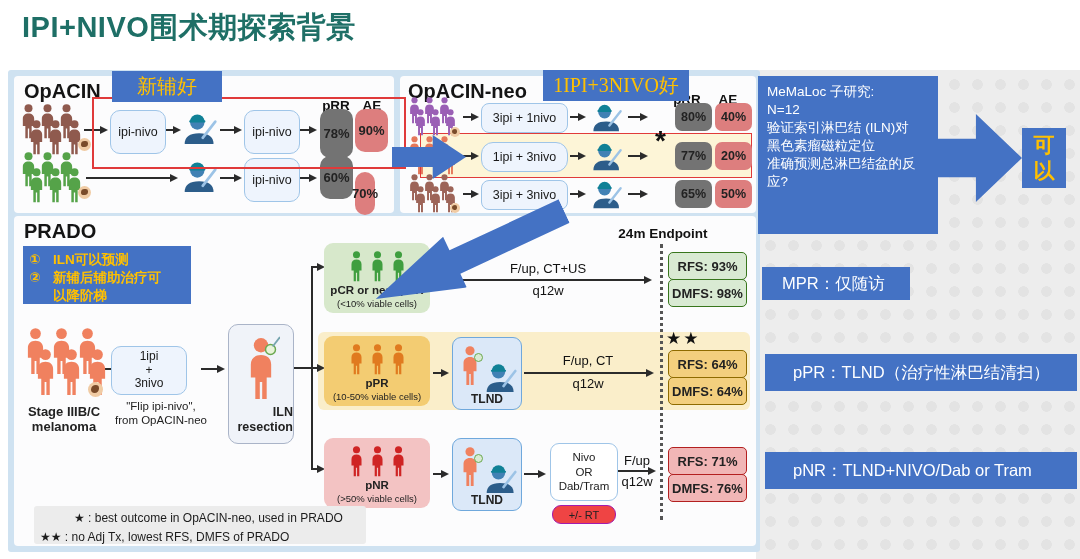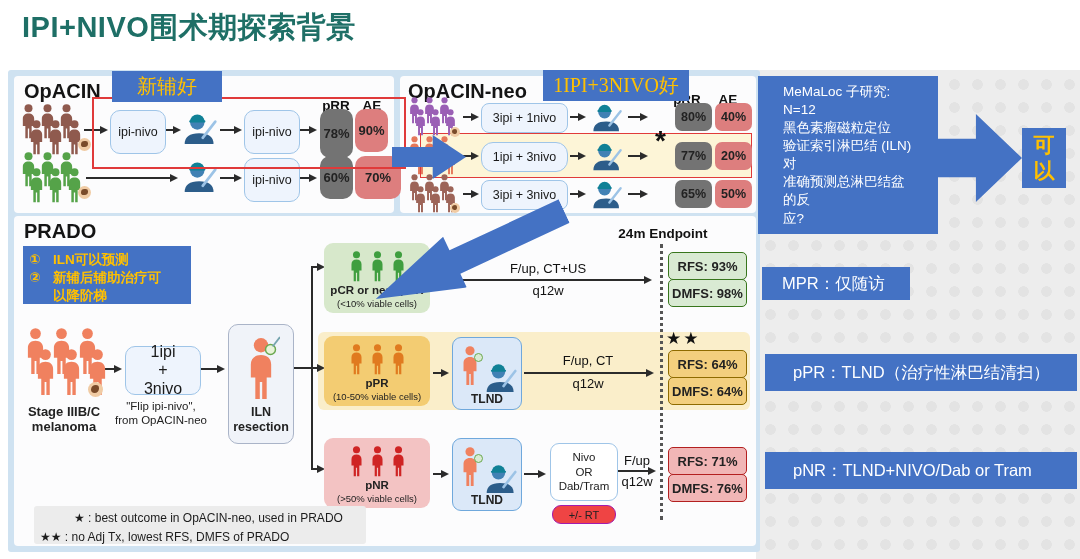--- a/index.html
+++ b/index.html
@@ -38,21 +38,21 @@
 
   .redrect{position:absolute;border:2px solid #e03a3a;z-index:20}
   .hlband{position:absolute;background:#fdf5d7;border:1.6px solid #e03a3a;z-index:4}
 
   .bigarrow{position:absolute;background:#4472c4;z-index:25}
   .bar-r{clip-path:polygon(100% 50%,55% 0,55% 27%,0 27%,0 73%,55% 73%,55% 100%)}
   .bar-r2{clip-path:polygon(100% 50%,52% 0,52% 28%,0 28%,0 72%,52% 72%,52% 100%)}
   .bar-l{clip-path:polygon(0 50%,42% 0,42% 27%,100% 27%,100% 73%,42% 73%,42% 100%)}
 
   .bluebox{position:absolute;background:#4472c4;z-index:26}
-  .memaloc{color:#fff;font-size:13.5px;line-height:1.34;padding:7px 25px;box-sizing:border-box}
+  .memaloc{color:#fff;font-size:13.5px;line-height:1.34;padding:7px 9px;box-sizing:border-box}
   .verdict{color:#ffc000;font-weight:800;font-size:21px;display:flex;align-items:center;justify-content:center;text-align:center}
   .verdict span{width:1.1em;word-break:break-all;line-height:1.25}
 
   .notes{color:#ffc000;font-weight:800;font-size:13.5px;padding:5px 6px;box-sizing:border-box;line-height:1.32}
   .nitem{display:flex}
   .nitem .nn{width:24px;flex:none}
   .nitem .nt{width:112px}
 
   .lbar{position:absolute;background:#4472c4;color:#fff;display:flex;align-items:center;
         font-size:16.5px;z-index:26;box-sizing:border-box}
@@ -72,21 +72,21 @@
                background:#7a4b2a;border-radius:60% 40% 55% 45%}
 
   .c-maroon{color:#8f5a4e}.c-green{color:#55a349}.c-purple{color:#9a5fb5}
   .c-orange{color:#e5785a}.c-brown{color:#9d6458}.c-salmon{color:#f0815f}
   .c-bgreen{color:#3f9e3f}.c-borange{color:#e07a1f}.c-bred{color:#cf2424}
 
   .slabel{position:absolute;font-weight:800;font-size:13px;text-align:center;line-height:1.18;z-index:7}
   .cap{position:absolute;font-size:11.5px;text-align:center;line-height:1.22;color:#222;z-index:7}
 
   .ilnbox{position:absolute;background:#f0f3f9;border:1.5px solid #aab4c8;border-radius:10px;z-index:7}
-  .ilnbox .ilab{position:absolute;left:0;right:0;bottom:8px;text-align:center;font-weight:800;font-size:12.5px;line-height:1.2}
+  .ilnbox .ilab{position:absolute;left:0;right:0;bottom:8px;text-align:right;font-weight:800;font-size:12.5px;line-height:1.2}
 
   .bbox{position:absolute;border-radius:9px;z-index:7;display:flex;flex-direction:column;
         align-items:center;justify-content:flex-end;padding-bottom:4px;box-sizing:border-box}
   .bbox .ppl{display:flex;gap:6px;margin-bottom:2px}
   .bbox .bp{width:15px;height:31px;display:block}
   .bbox .lab{font-weight:800;font-size:11.5px;line-height:1.15}
   .bbox .sub{font-size:9.5px;line-height:1.2}
   .bbox.gv{background:#d7e8cb}.bbox.yv{background:#f3cc72}.bbox.rv{background:#f3c3c3}
   .band{position:absolute;background:#faeeca;border-radius:6px;z-index:3}
 
@@ -207,21 +207,21 @@
   </div>
   <span class="mole" style="left:78px;top:186px;width:13px;height:13px"></span>
   <div class="ar" style="left:86px;top:177px;width:90px"></div>
   <svg class="surg" style="position:absolute;left:182px;top:155px;z-index:7" width="36" height="40">
       <use href="#surgeon"></use>
     </svg>
   <div class="ar" style="left:220px;top:177px;width:20px"></div>
   <div class="drug" style="left:244px;top:158px;width:54px;height:42px">ipi-nivo</div>
   <div class="ar" style="left:300px;top:177px;width:15px"></div>
   <div class="res g" style="left:320px;top:156px;width:33px;height:43px">60%</div>
-  <div class="res r" style="left:355px;top:156px;width:46px;height:43px">70%</div>
+  <div class="res r" style="left:355px;top:172px;width:20px;height:43px">70%</div>
 
   <div class="redrect" style="left:92px;top:97px;width:310px;height:68px"></div>
   <div class="badge" style="left:112px;top:71px;width:110px;height:31px;font-size:20px">新辅好</div>
 
   <div class="panel" style="left:400px;top:76px;width:356px;height:137px"></div>
   <div class="ptitle" style="left:408px;top:80px">OpACIN-neo</div>
   <div class="hdr" style="left:668px;top:92px;width:38px">pRR</div>
   <div class="hdr" style="left:712px;top:92px;width:32px">AE</div>
 
   <div class="hlband" style="left:420px;top:133px;width:330px;height:43px"></div>
@@ -332,22 +332,22 @@
   <div class="res r small" style="left:715px;top:180px;width:37px;height:28px">50%</div>
 
   <div class="badge serif" style="left:543px;top:70px;width:146px;height:31px;font-size:20px">1IPI+3NIVO好</div>
 
   <div class="bigarrow bar-r" style="left:392px;top:135px;width:74px;height:44px"></div>
   <div class="bigarrow bar-l" style="left:366px;top:227px;width:208px;height:56px;transform:rotate(-25deg)"></div>
 
   <div class="bluebox memaloc" style="left:758px;top:76px;width:180px;height:158px">
     <div>MeMaLoc 子研究:</div>
     <div>N=12</div>
+    <div>验证索引淋巴结 (ILN)对</div>
     <div>黑色素瘤磁粒定位</div>
-    <div>验证索引淋巴结 (ILN)对</div>
     <div>准确预测总淋巴结盆的反</div>
     <div>应?</div>
   </div>
   <div class="bigarrow bar-r2" style="left:926px;top:114px;width:96px;height:88px"></div>
   <div class="bluebox verdict" style="left:1022px;top:128px;width:44px;height:60px">
     <span>可以</span>
   </div>
 
   <div class="panel" style="left:14px;top:216px;width:742px;height:330px"></div>
   <div class="ptitle" style="left:24px;top:220px">PRADO</div>
@@ -390,21 +390,21 @@
         </svg>
       </div>
   </div>
   <span class="mole" style="left:88px;top:382px;width:15px;height:15px"></span>
   <div class="slabel" style="left:10px;top:404px;width:108px">
     <div>Stage IIIB/C</div>
     <div>melanoma</div>
   </div>
   <div class="ar" style="left:102px;top:368px;width:18px"></div>
 
-  <div class="drug" style="left:125px;top:346px;width:74px;height:47px;font-size:16px">
+  <div class="drug" style="left:111px;top:346px;width:74px;height:47px;font-size:12px">
     <div>1ipi</div>
     <div>+</div>
     <div>3nivo</div>
   </div>
   <div class="cap" style="left:105px;top:399px;width:112px">
     <div>"Flip ipi-nivo",</div>
     <div>from OpACIN-neo</div>
   </div>
   <div class="ar" style="left:201px;top:368px;width:22px"></div>
 

